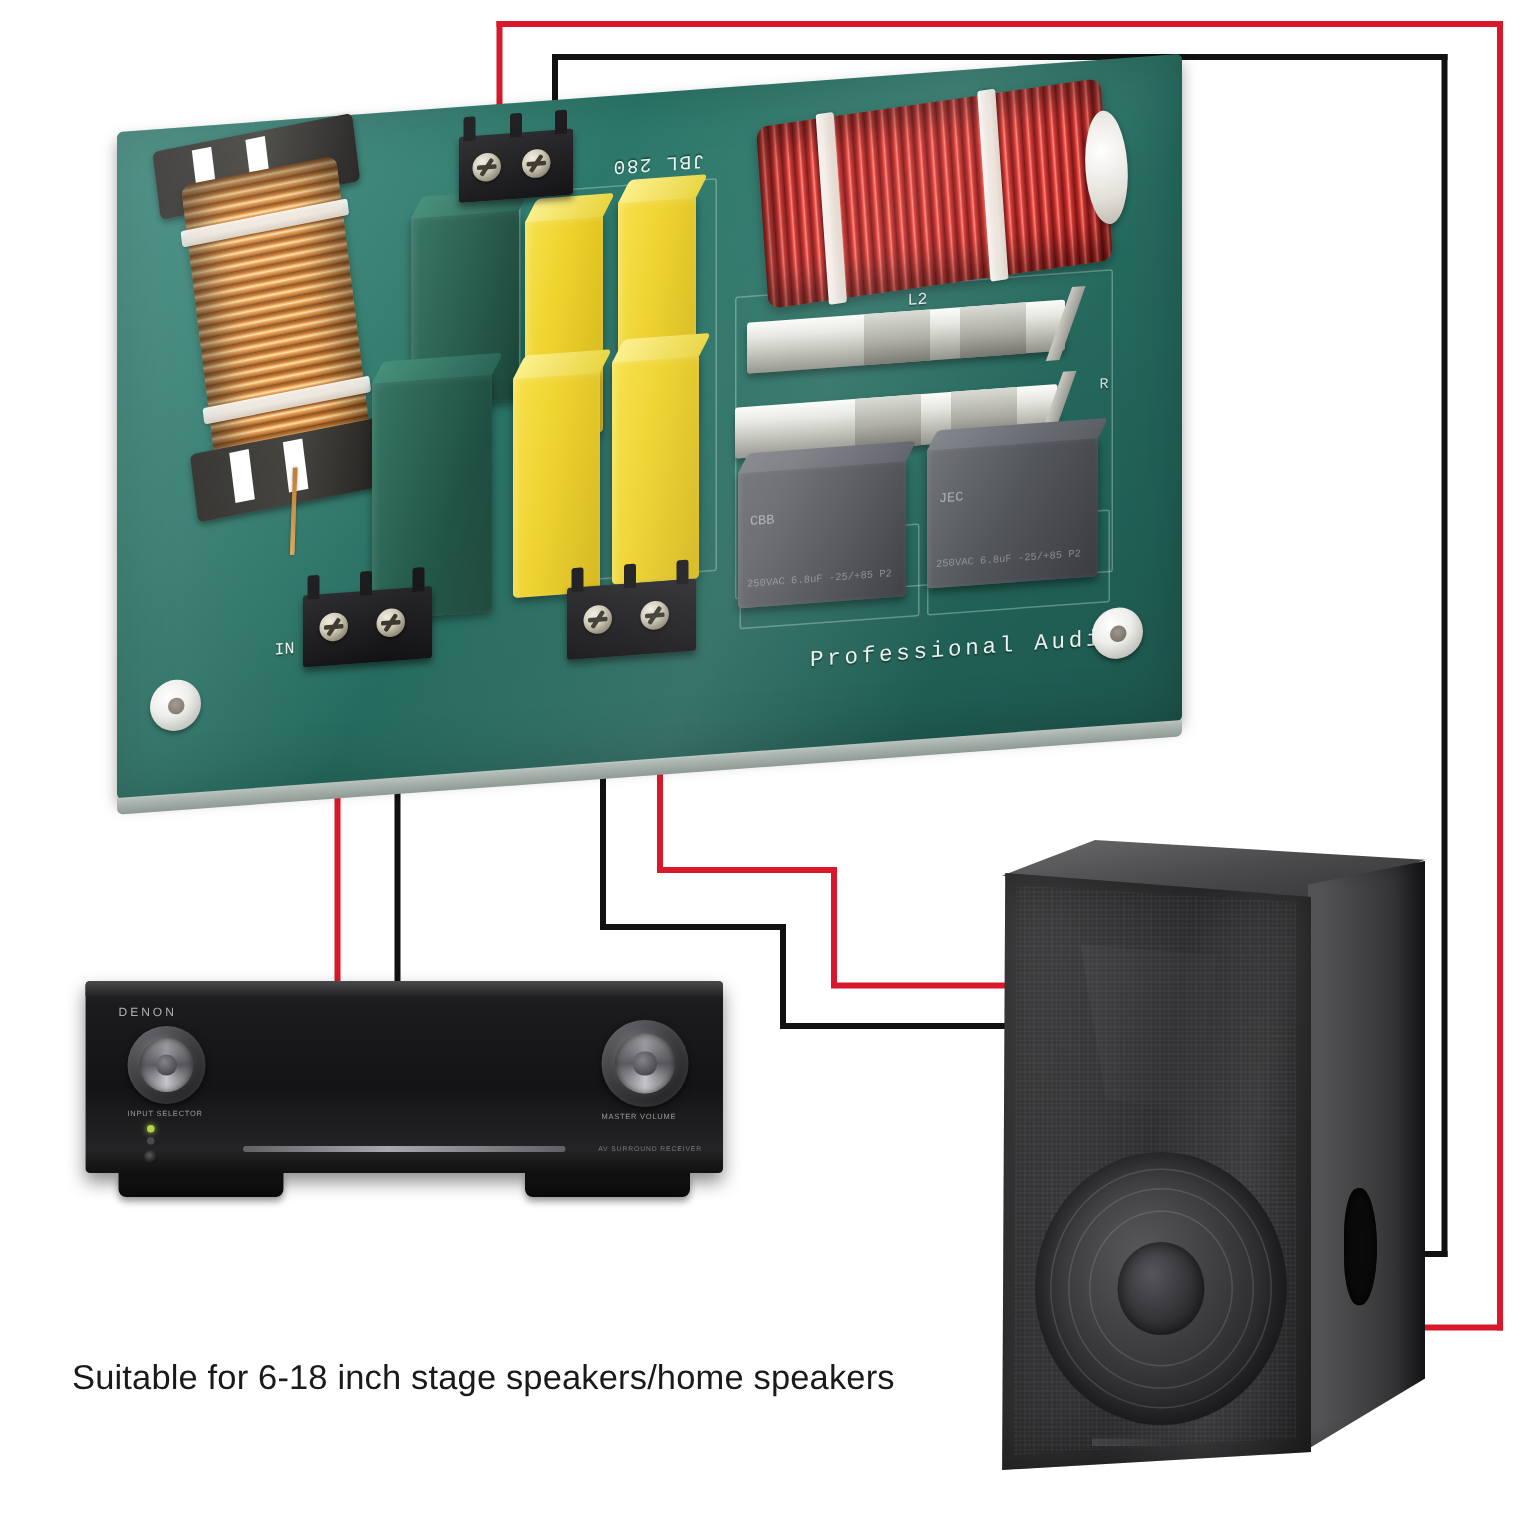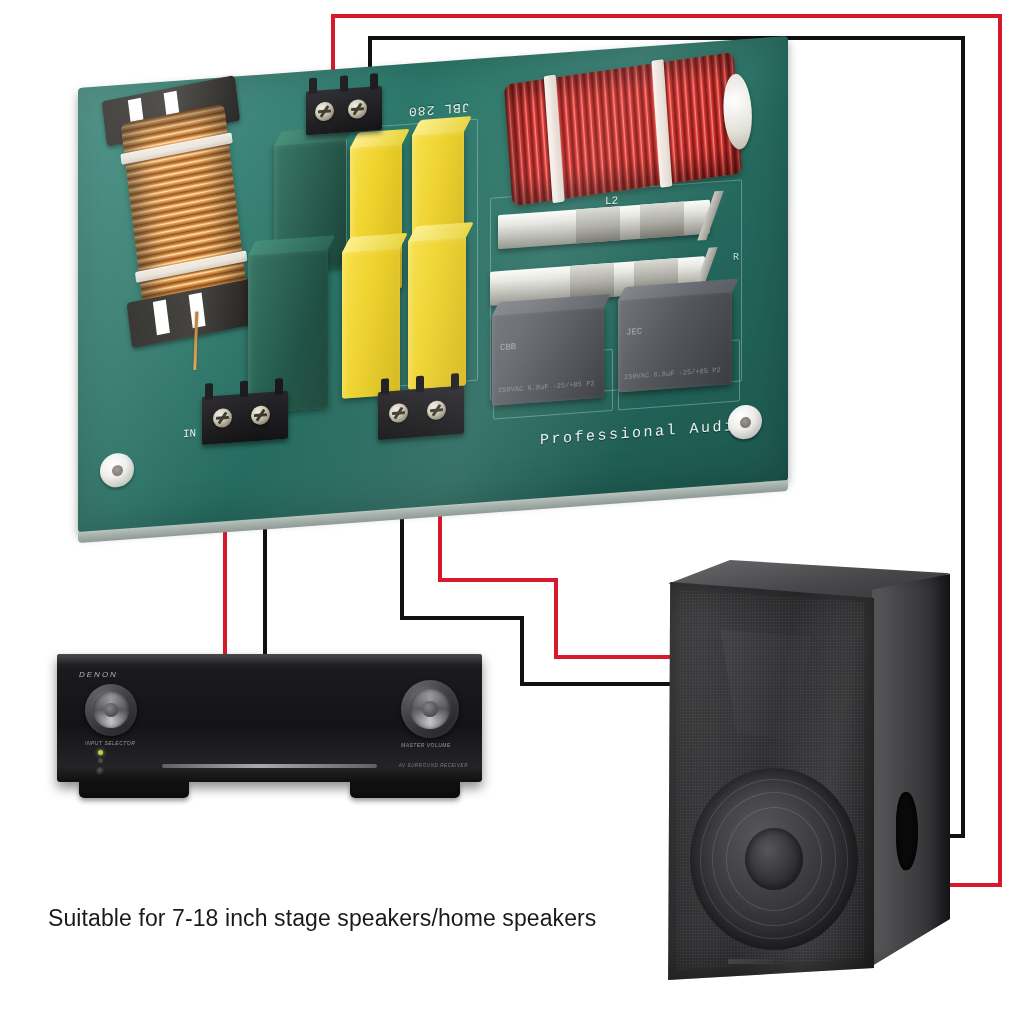--- a/index.html
+++ b/index.html
@@ -122,21 +122,21 @@
      background:radial-gradient(circle at 35% 30%,#f0ece1 0%,#cfc9b6 40%,#8e8877 75%,#5f5a4d 100%);
      box-shadow:0 1px 2px rgba(0,0,0,.6);}
   .screw:before,.screw:after{content:"";position:absolute;background:#3b372d;border-radius:1px;}
   .screw:before{left:3px;top:8px;width:13px;height:3px;}
   .screw:after{left:8px;top:3px;width:3px;height:13px;transform:rotate(35deg);}
 
   
   #amp{position:absolute;left:57px;top:648px;width:425px;height:142px;}
   #amp .body{position:absolute;left:0;top:6px;width:425px;height:128px;border-radius:3px;
      background:linear-gradient(180deg,#2c2c2e 0%,#1b1b1d 12%,#141416 55%,#242426 88%,#101011 100%);
-     box-shadow:0 6px 12px rgba(0,0,0,.45), inset 0 1px 0 rgba(255,255,255,.10);font-style:italic;}
+     box-shadow:0 6px 12px rgba(0,0,0,.45), inset 0 1px 0 rgba(255,255,255,.10);}
   #amp .toplip{position:absolute;left:0;top:0;width:425px;height:10px;border-radius:3px 3px 0 0;
      background:linear-gradient(180deg,#4a4a4d,#242427);}
   #amp .brand{position:absolute;left:22px;top:16px;font-size:8px;letter-spacing:2px;color:#c9c9cc;
      font-family:"Liberation Sans",sans-serif;opacity:.85;}
   #amp .knob{position:absolute;border-radius:50%;
      background:radial-gradient(circle at 35% 28%,#6e6e72 0%,#4a4a4e 35%,#2a2a2d 70%,#101012 100%);
      box-shadow:0 2px 5px rgba(0,0,0,.6), inset 0 0 6px rgba(255,255,255,.12);}
   #amp .knob .inner{position:absolute;left:50%;top:50%;width:70%;height:70%;margin-left:-35%;margin-top:-35%;
      border-radius:50%;
      background:conic-gradient(#9a9a9e,#57575b 25%,#c6c6ca 50%,#5c5c60 75%,#9a9a9e 100%);
@@ -389,15 +389,15 @@
     <div class="woofer">
       <div class="ring" style="left:10px;top:11px;width:146px;height:158px;"></div>
       <div class="ring" style="left:22px;top:24px;width:122px;height:132px;"></div>
       <div class="ring" style="left:36px;top:39px;width:94px;height:102px;"></div>
       <div class="dust"></div>
     </div>
     <div class="port"></div>
     <div class="badge"></div>
   </div>
 
-  <div id="caption">Suitable for 7-18 inch stage speakers/home speakers</div>
+  <div id="caption">Suitable for 6-18 inch stage speakers/home speakers</div>
 
 </div>
 
 </body></html>

